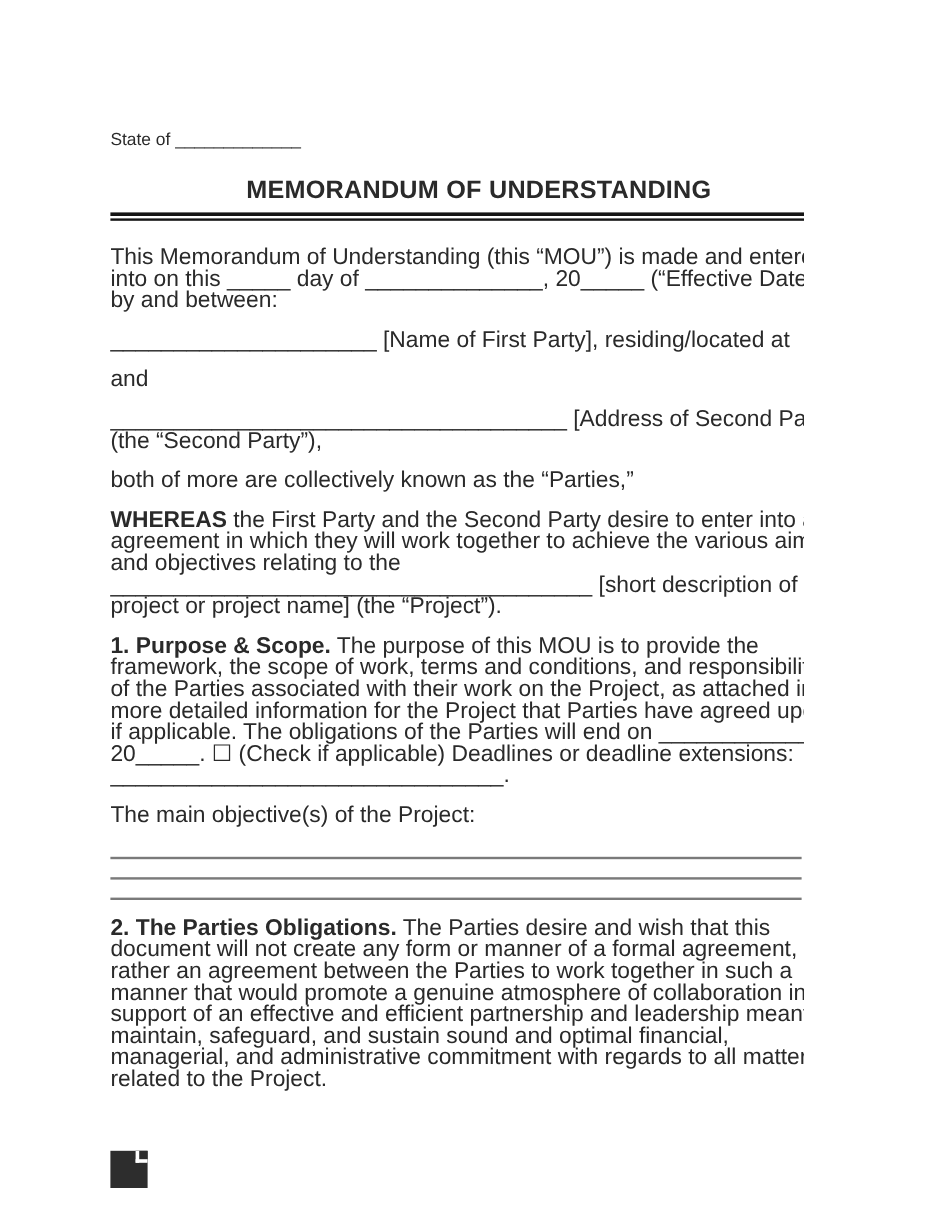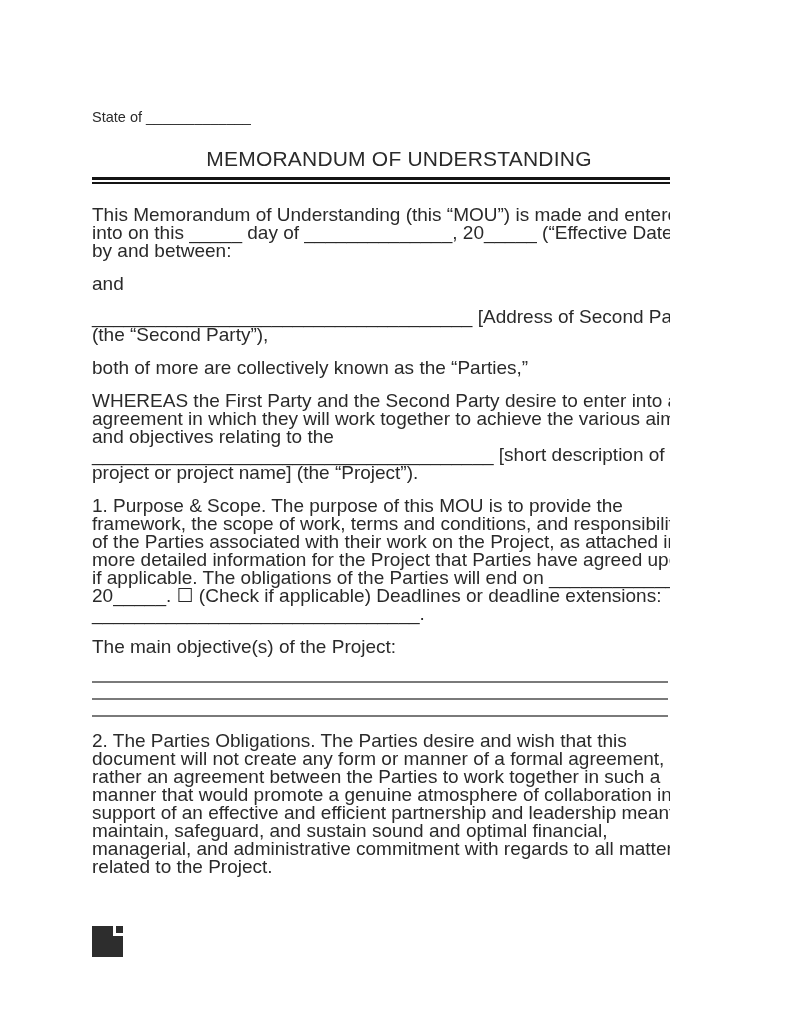--- a/index.html
+++ b/index.html
@@ -20,33 +20,33 @@
     overflow:hidden;
     margin-top:16px;
   }
   .content{
     position:absolute;top:92px;left:92px;width:614px;
   }
   .state-line{
     font-size:14.5px;line-height:18px;margin:0 0 20px;
   }
   .doc-title{
-    font-size:21px;font-weight:normal;text-align:center;
+    font-size:21px;font-weight:bold;text-align:center;
     line-height:26px;margin:0 0 5px;letter-spacing:.2px;
   }
   .double-rule{margin:0 0 22px;}
   .double-rule .bar-thick{height:3px;background:var(--rule-color);}
   .double-rule .bar-gap{height:2px;background:var(--page-bg);}
   .double-rule .bar-thin{height:2px;background:var(--rule-color);}
   .para{
     font-size:19px;line-height:18px;margin:0 0 15px;
     word-wrap:break-word;
   }
   .para.tight{margin-bottom:10px;}
-  .para .lead{font-weight:normal;}
+  .para .lead{font-weight:bold;}
   .line{display:block;}
   .write-lines{margin:0 0 15px;}
   .write-line{
     height:17px;width:576px;
     border-bottom:2px solid var(--writeline-color);
   }
   .logo{
     margin-top:50px;
     width:31px;height:31px;background:var(--logo-color);
     position:relative;
@@ -70,20 +70,21 @@
 
     <div class="double-rule">
       <div class="bar-thick"></div>
       <div class="bar-gap"></div>
       <div class="bar-thin"></div>
     </div>
 
     <p class="para">This Memorandum of Understanding (this “MOU”) is made and entered into on this _____ day of ______________, 20_____ (“Effective Date”) by and between:</p>
 
     <p class="para">
+      <span class="line">_____________________ [Name of First Party], residing/located at</span>
     </p>
 
     <p class="para">and</p>
 
     <p class="para">
       <span class="line">____________________________________ [Address of Second Party] (the “Second Party”),</span>
     </p>
 
     <p class="para">both of more are collectively known as the “Parties,”</p>
 

